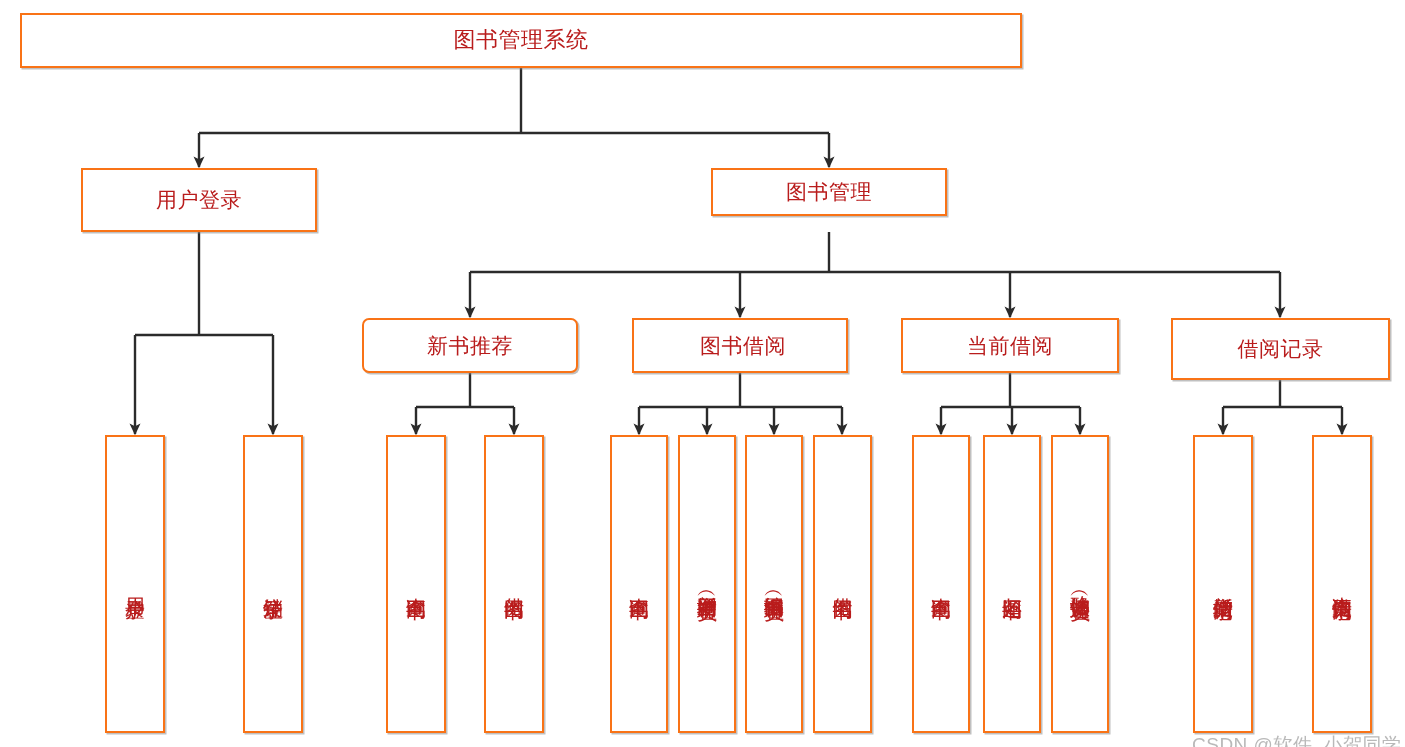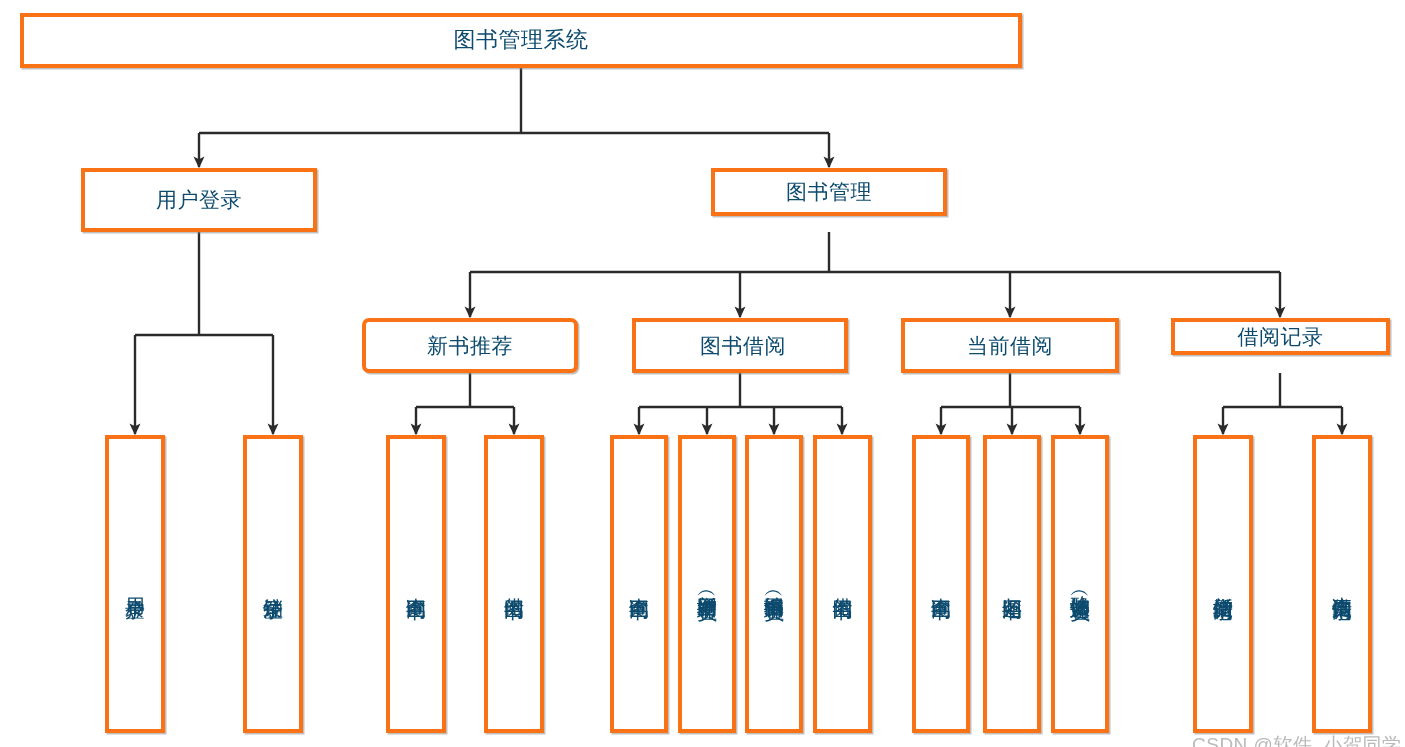--- a/index.html
+++ b/index.html
@@ -21,26 +21,26 @@
     position: absolute;
     left: 0;
     top: 0;
     width: 1405px;
     height: 747px;
     pointer-events: none;
   }
   .node {
     position: absolute;
     box-sizing: border-box;
-    border: 4px solid #f97316;
+    border: 2px solid #f97316;
     background: #ffffff;
     display: flex;
     align-items: center;
     justify-content: center;
-    color: #0c4a6e;
+    color: #b91c1c;
     box-shadow: 1.5px 1.5px 0 rgba(140,140,140,0.55);
   }
   .node .label {
     display: block;
     line-height: 1.12;
     letter-spacing: 0.5px;
   }
   .node.h .label {
     writing-mode: horizontal-tb;
     font-size: 21px;
@@ -125,21 +125,21 @@
       </div>
       <div class="node h" style="left: 362px; top: 318px; width: 216px; height: 55px; border-radius: 7px;">
         <span class="label">新书推荐</span>
       </div>
       <div class="node h" style="left: 632px; top: 318px; width: 216px; height: 55px; padding-left: 6px;">
         <span class="label">图书借阅</span>
       </div>
       <div class="node h" style="left: 901px; top: 318px; width: 218px; height: 55px;">
         <span class="label">当前借阅</span>
       </div>
-      <div class="node h" style="left: 1171px; top: 318px; width: 219px; height: 37px;">
+      <div class="node h" style="left: 1171px; top: 318px; width: 219px; height: 62px;">
         <span class="label">借阅记录</span>
       </div>
       <div class="node v" style="left: 105px; top: 435px; width: 60px; height: 298px;">
         <span class="label">用户登录</span>
       </div>
       <div class="node v" style="left: 243px; top: 435px; width: 60px; height: 298px;">
         <span class="label">注销登录</span>
       </div>
       <div class="node v" style="left: 386px; top: 435px; width: 60px; height: 298px;">
         <span class="label">查询图书</span>

